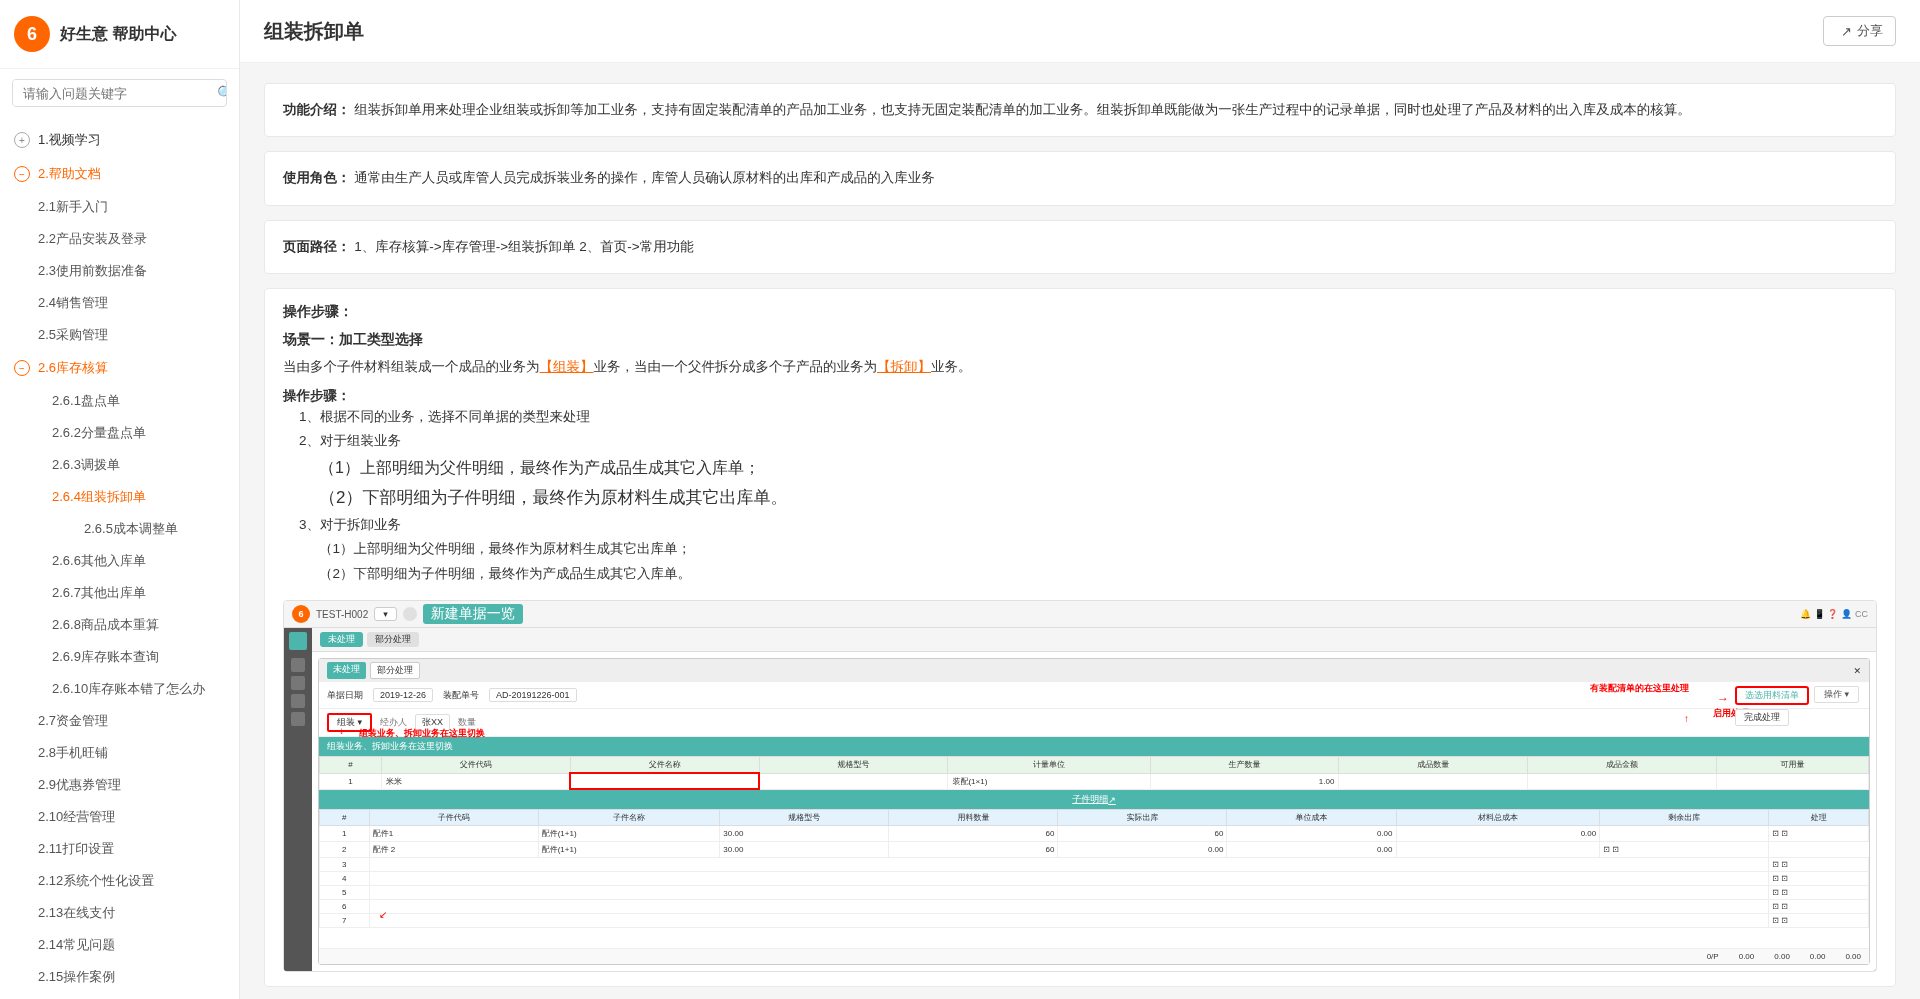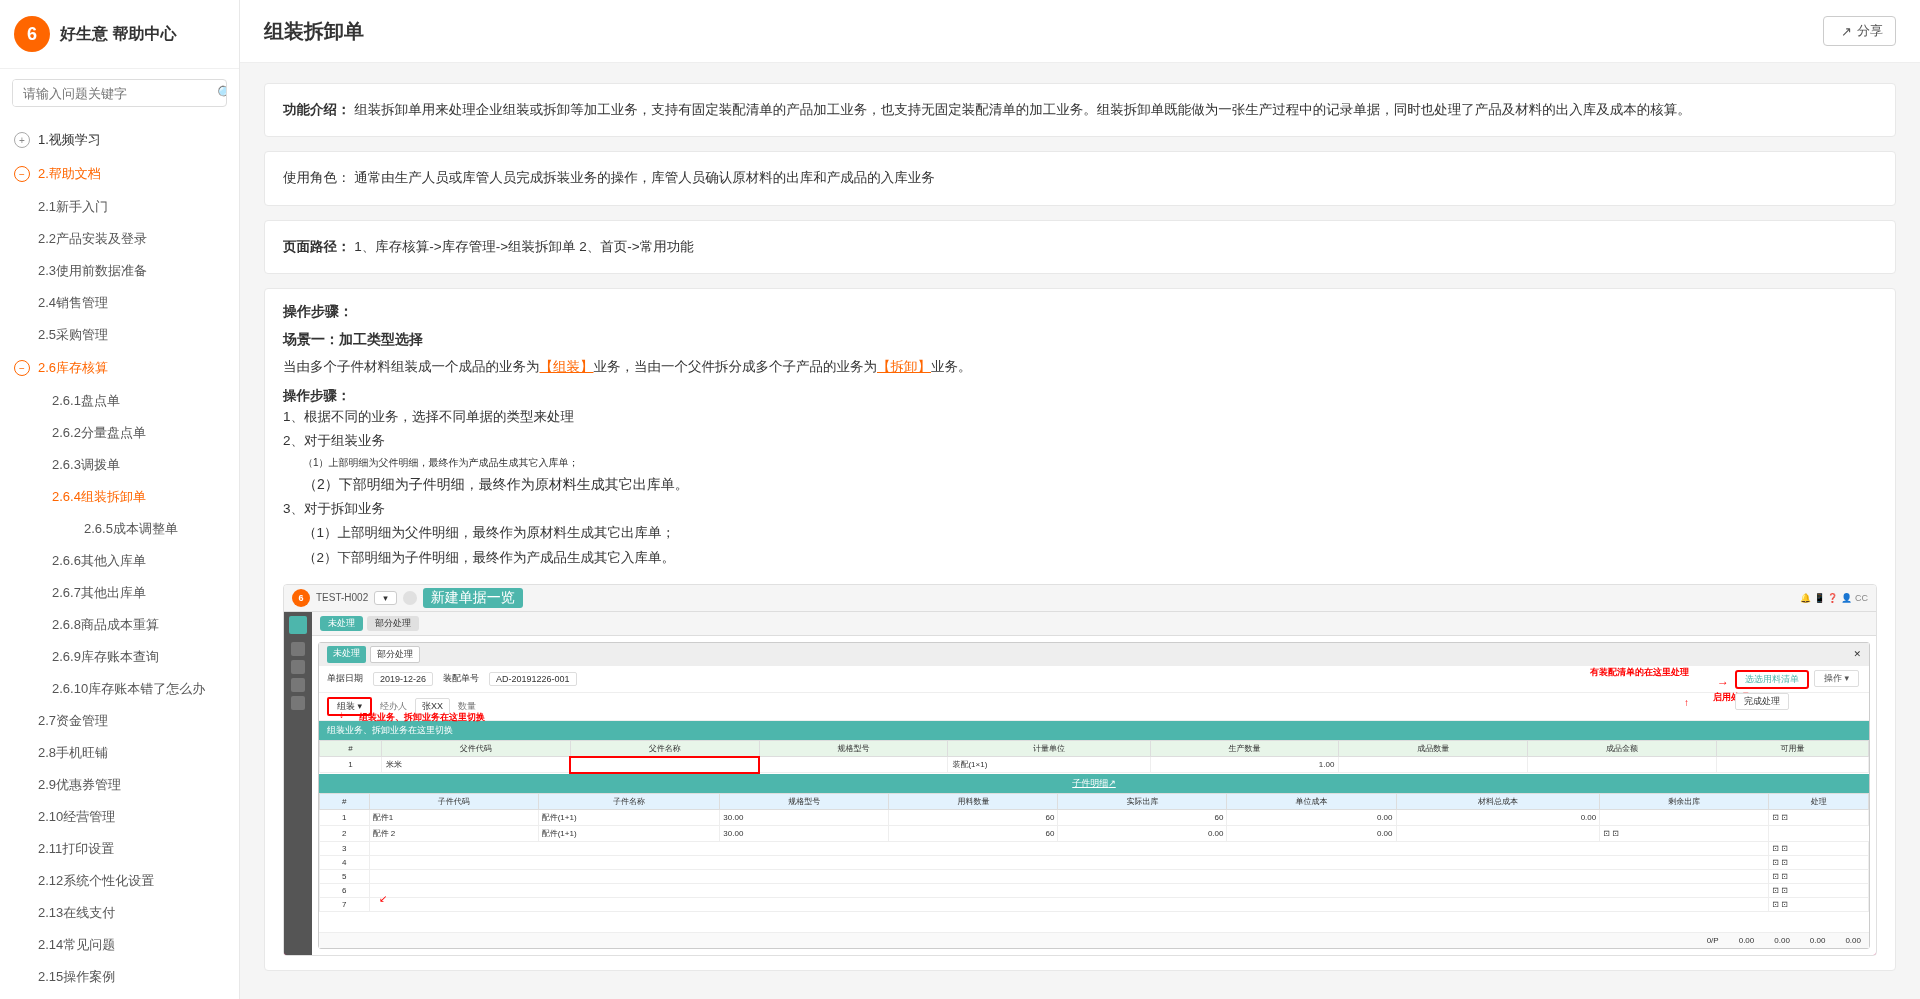--- a/index.html
+++ b/index.html
@@ -125,21 +125,21 @@
       border-radius: 4px;
       padding: 14px 18px;
       margin-bottom: 14px;
       line-height: 1.8;
       font-size: 13.5px;
       color: #333;
     }
     .section-title { font-weight: bold; font-size: 14px; margin-bottom: 8px; color: #333; }
     .scenario-title { font-weight: bold; font-size: 14px; margin: 10px 0 6px 0; color: #333; }
     .content-text { font-size: 13.5px; line-height: 1.8; color: #333; }
-    .steps-list { margin-left: 0; }
+    .steps-list { margin-left: 16px; }
 
     .screenshot-container {
       background: #fff;
       border: 1px solid #e0e0e0;
       border-radius: 4px;
       overflow: hidden;
       margin-top: 10px;
     }
 
     .op-steps-container {
@@ -225,21 +225,21 @@
   </div>
 
   <div class="main-body">
 
     <div class="info-block">
       <span style="font-weight:bold;">功能介绍：</span>
       <span>组装拆卸单用来处理企业组装或拆卸等加工业务，支持有固定装配清单的产品加工业务，也支持无固定装配清单的加工业务。组装拆卸单既能做为一张生产过程中的记录单据，同时也处理了产品及材料的出入库及成本的核算。</span>
     </div>
 
     <div class="info-block">
-      <span style="font-weight:normal;">使用角色：</span>
+      <span style="font-weight:bold;">使用角色：</span>
       <span>通常由生产人员或库管人员完成拆装业务的操作，库管人员确认原材料的出库和产成品的入库业务</span>
     </div>
 
     <div class="info-block">
       <span style="font-weight:bold;">页面路径：</span>
       <span>1、库存核算-&gt;库存管理-&gt;组装拆卸单 2、首页-&gt;常用功能</span>
     </div>
 
     <div class="op-steps-container">
       <div class="section-title">操作步骤：</div>
@@ -248,22 +248,22 @@
 
       <p class="content-text">
         当由多个子件材料组装成一个成品的业务为<span style="color:#f60;text-decoration:underline;">【组装】</span>业务，当由一个父件拆分成多个子产品的业务为<span style="color:#f60;text-decoration:underline;">【拆卸】</span>业务。
       </p>
 
       <div class="steps-label" style="margin-top:8px;font-size:13.5px;font-weight:bold;">操作步骤：</div>
 
       <div class="steps-list">
         <p style="font-size:13.5px;line-height:1.8;">1、根据不同的业务，选择不同单据的类型来处理</p>
         <p style="font-size:13.5px;line-height:1.8;">2、对于组装业务</p>
-        <p style="font-size:10px;line-height:1.8;padding-left:20px;">（1）上部明细为父件明细，最终作为产成品生成其它入库单；</p>
-        <p style="font-size:14px;line-height:1.8;padding-left:20px;">（2）下部明细为子件明细，最终作为原材料生成其它出库单。</p>
+        <p style="font-size:16px;line-height:1.8;padding-left:20px;">（1）上部明细为父件明细，最终作为产成品生成其它入库单；</p>
+        <p style="font-size:17px;line-height:1.8;padding-left:20px;">（2）下部明细为子件明细，最终作为原材料生成其它出库单。</p>
         <p style="font-size:13.5px;line-height:1.8;">3、对于拆卸业务</p>
         <p style="font-size:13.5px;line-height:1.8;padding-left:20px;">（1）上部明细为父件明细，最终作为原材料生成其它出库单；</p>
         <p style="font-size:13.5px;line-height:1.8;padding-left:20px;">（2）下部明细为子件明细，最终作为产成品生成其它入库单。</p>
       </div>
 
       <div class="screenshot-container" style="margin-top:14px;position:relative;">
 
         <div style="background:#f5f5f5;border-bottom:1px solid #ddd;padding:3px 8px;display:flex;align-items:center;gap:6px;font-size:10px;">
           <div style="width:18px;height:18px;background:#f60;border-radius:50%;display:flex;align-items:center;justify-content:center;color:#fff;font-weight:bold;font-size:9px;">6</div>
           <span style="color:#555;">TEST-H002</span>

